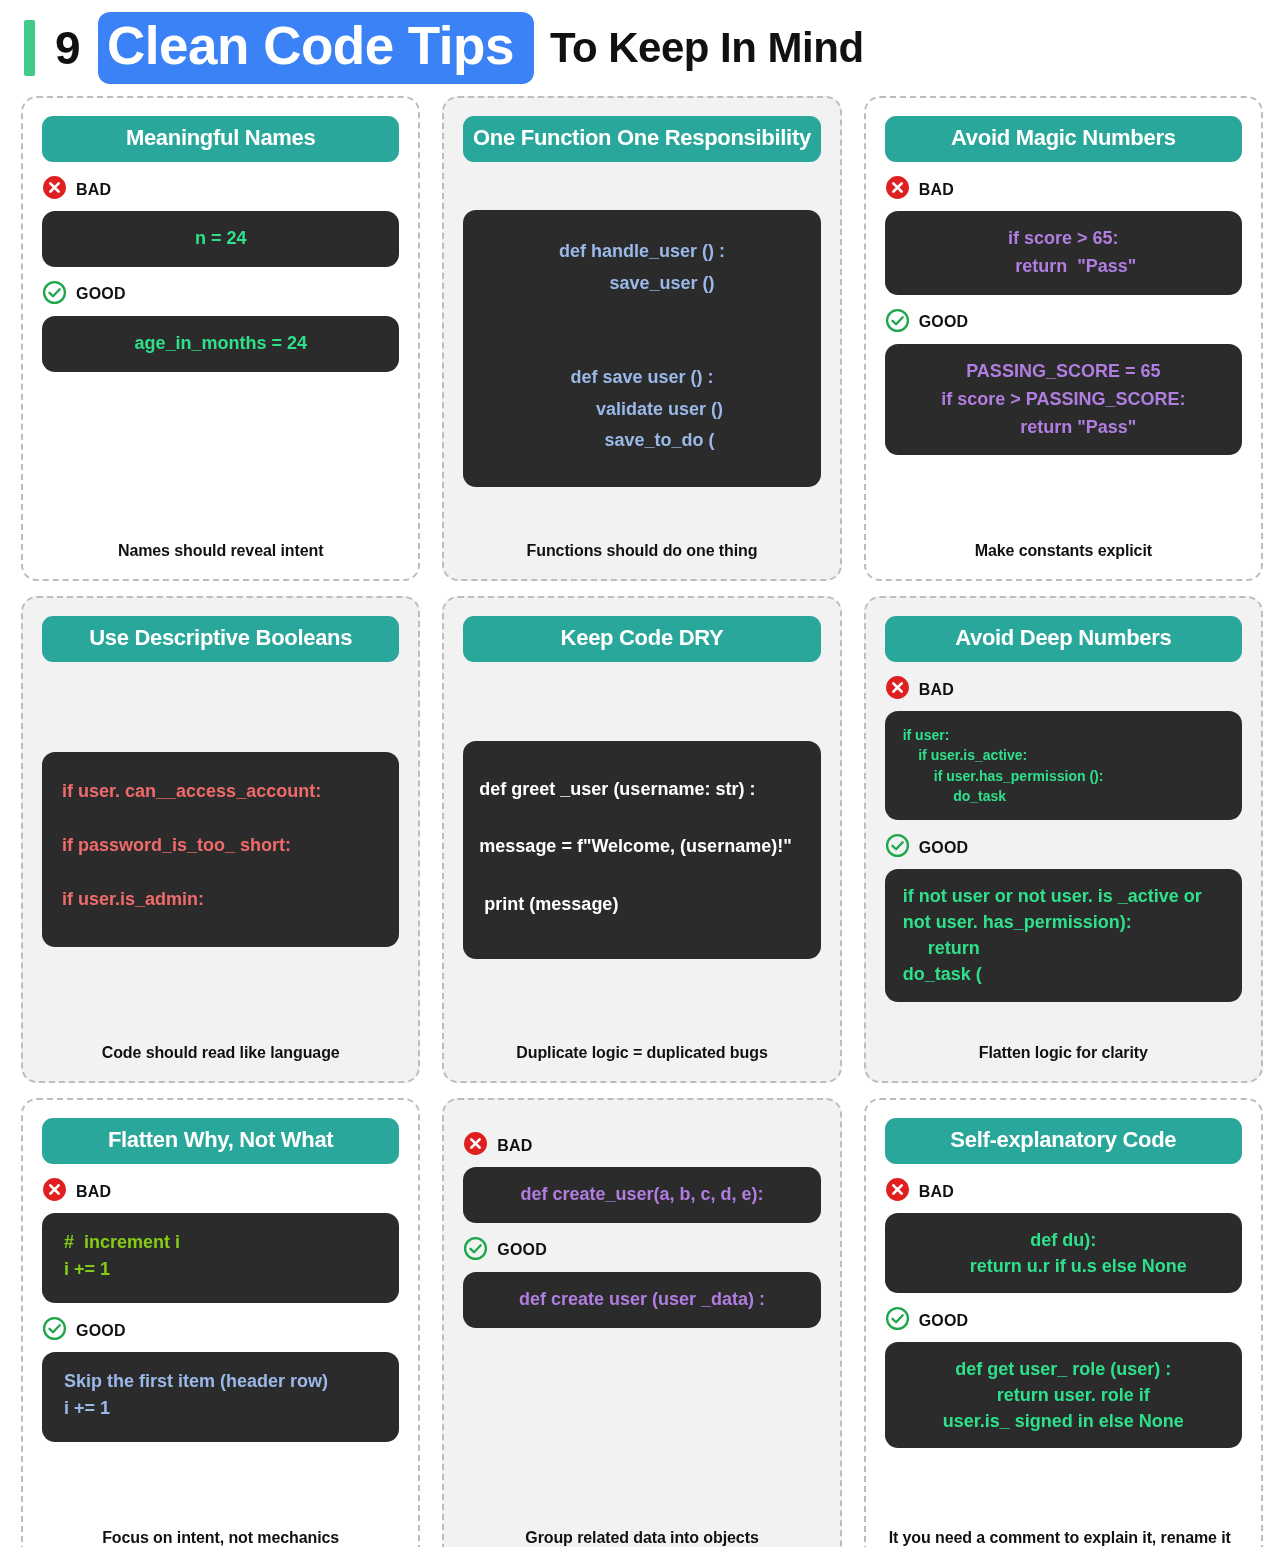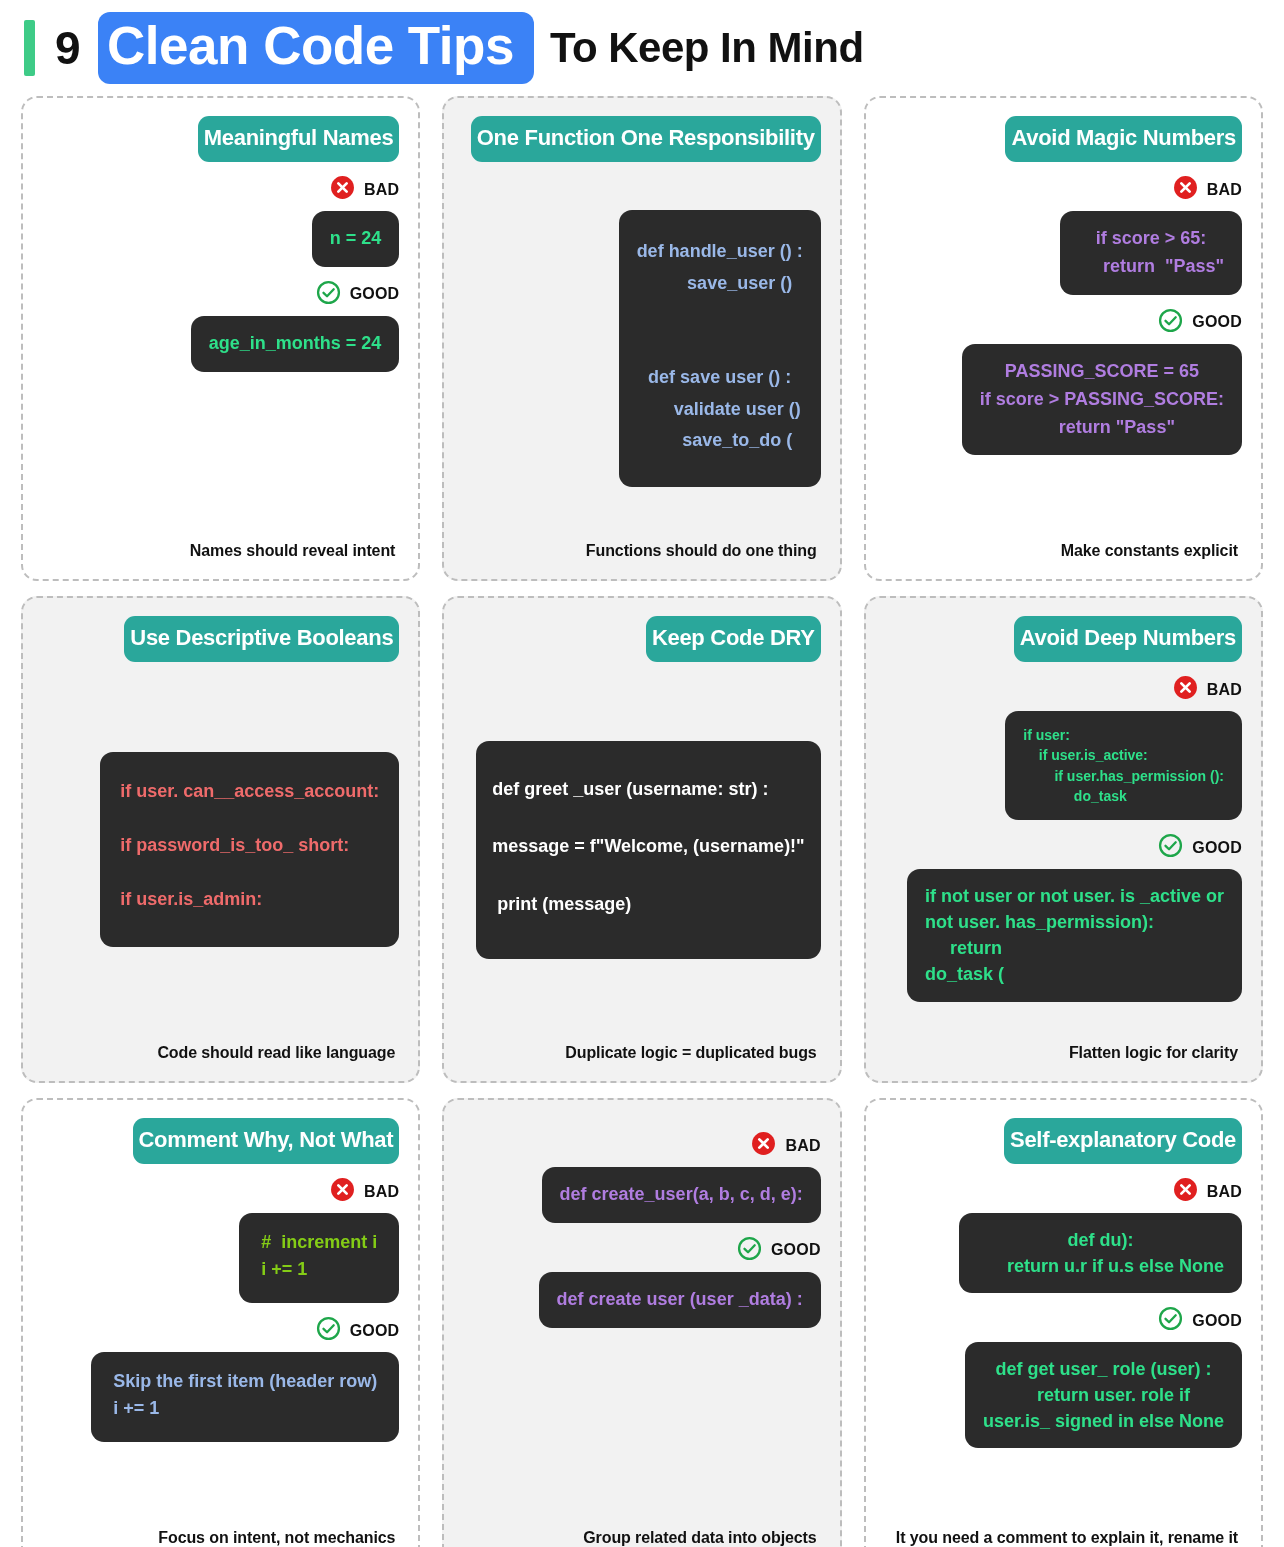--- a/index.html
+++ b/index.html
@@ -79,21 +79,20 @@
   }
 
   .card {
     border: 2px dashed #bdbdbd;
     border-radius: 16px;
     box-sizing: border-box;
     padding: 18px 19px 10px 19px;
     display: flex;
     flex-direction: column;
     overflow: hidden;
-    align-items: flex-end;
   }
   .card.bg-white  { background: #ffffff; }
   .card.bg-gray   { background: #f2f2f2; }
 
   .card-header {
     background: #2aa79b;
     color: #ffffff;
     font-size: 22px;
     font-weight: 700;
     text-align: center;
@@ -268,21 +267,21 @@
           <span class="label-text">GOOD</span>
         </div>
         <div class="code-block c-green align-center" style="color: rgb(46, 224, 138); text-align: left; font-size: 18px; line-height: 1.45;">if not user or not user. is _active or
 not user. has_permission):
      return
 do_task (</div>
         <div class="spacer"></div>
         <div class="caption">Flatten logic for clarity</div>
       </div>
       <div class="card bg-white">
-        <div class="card-header">Comment Why, Not What</div>
+        <div class="card-header">Flatten Why, Not What</div>
         <div class="label-row">
           <span class="badge-icon"><svg width="25" height="25" viewBox="0 0 24 24">
               <circle cx="12" cy="12" r="11" fill="#e02020"></circle>
               <path d="M8 8 L16 16 M16 8 L8 16" stroke="#ffffff" stroke-width="2.6" stroke-linecap="round"></path>
             </svg></span>
           <span class="label-text">BAD</span>
         </div>
         <div class="code-block c-blue align-center" style="color: #84cc16; text-align: left; padding: 16px 22px 20px; line-height: 1.5;">#  increment i
 i += 1</div>
         <div class="label-row">

